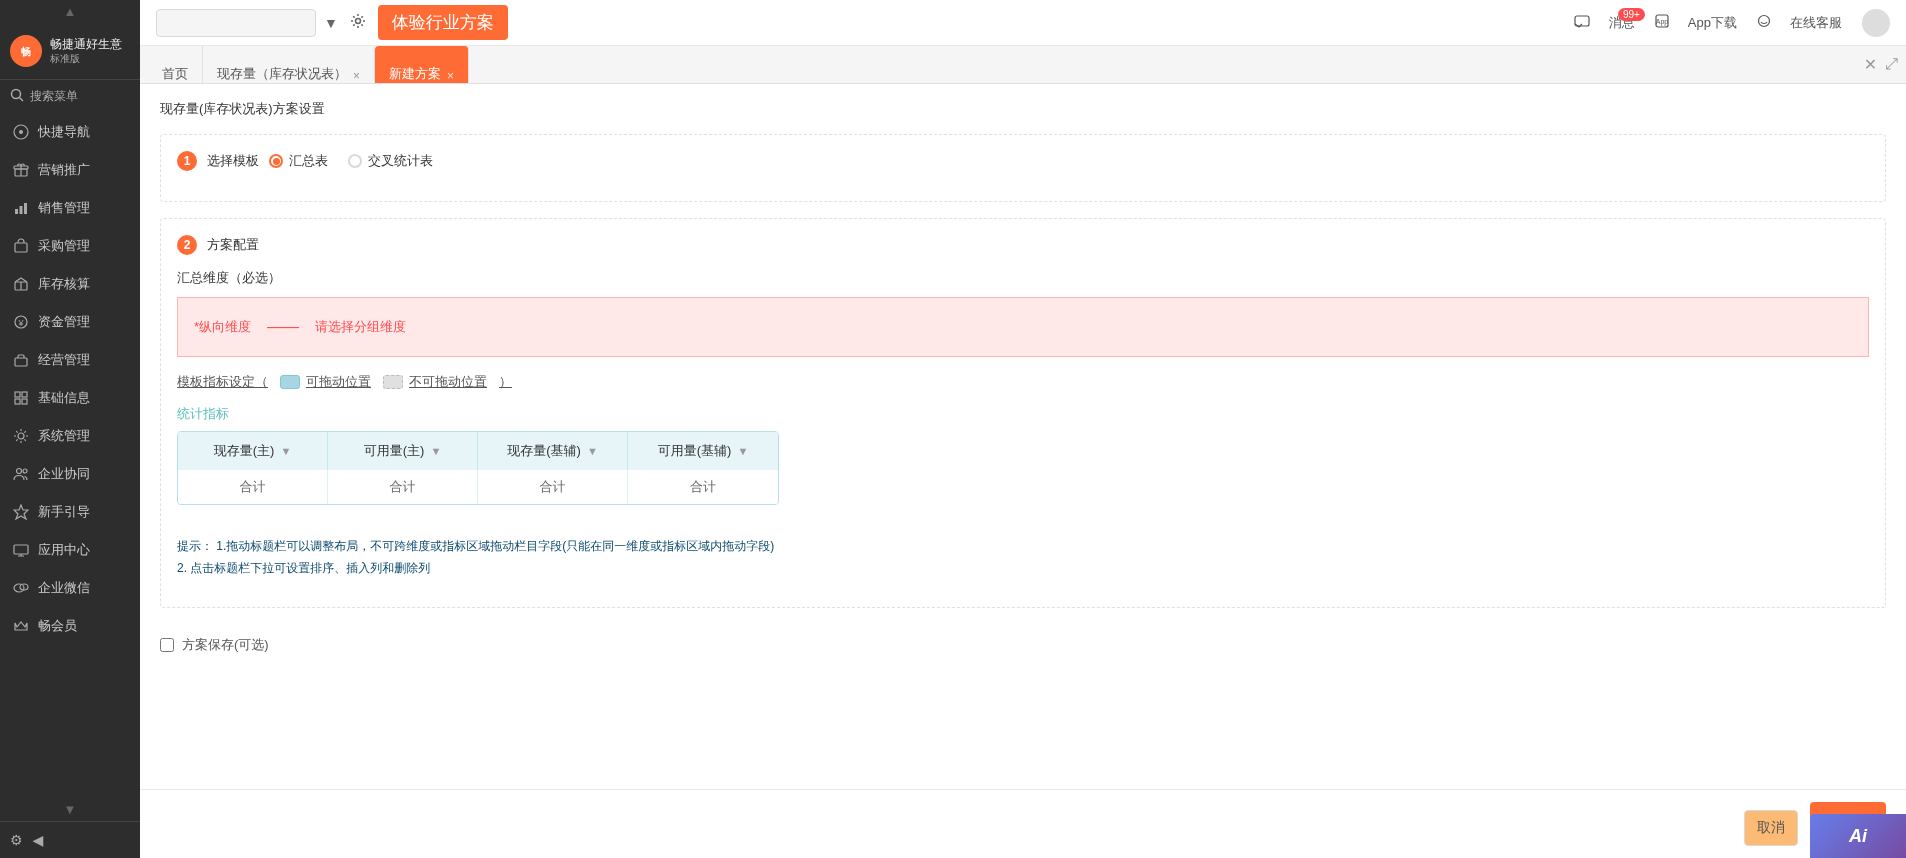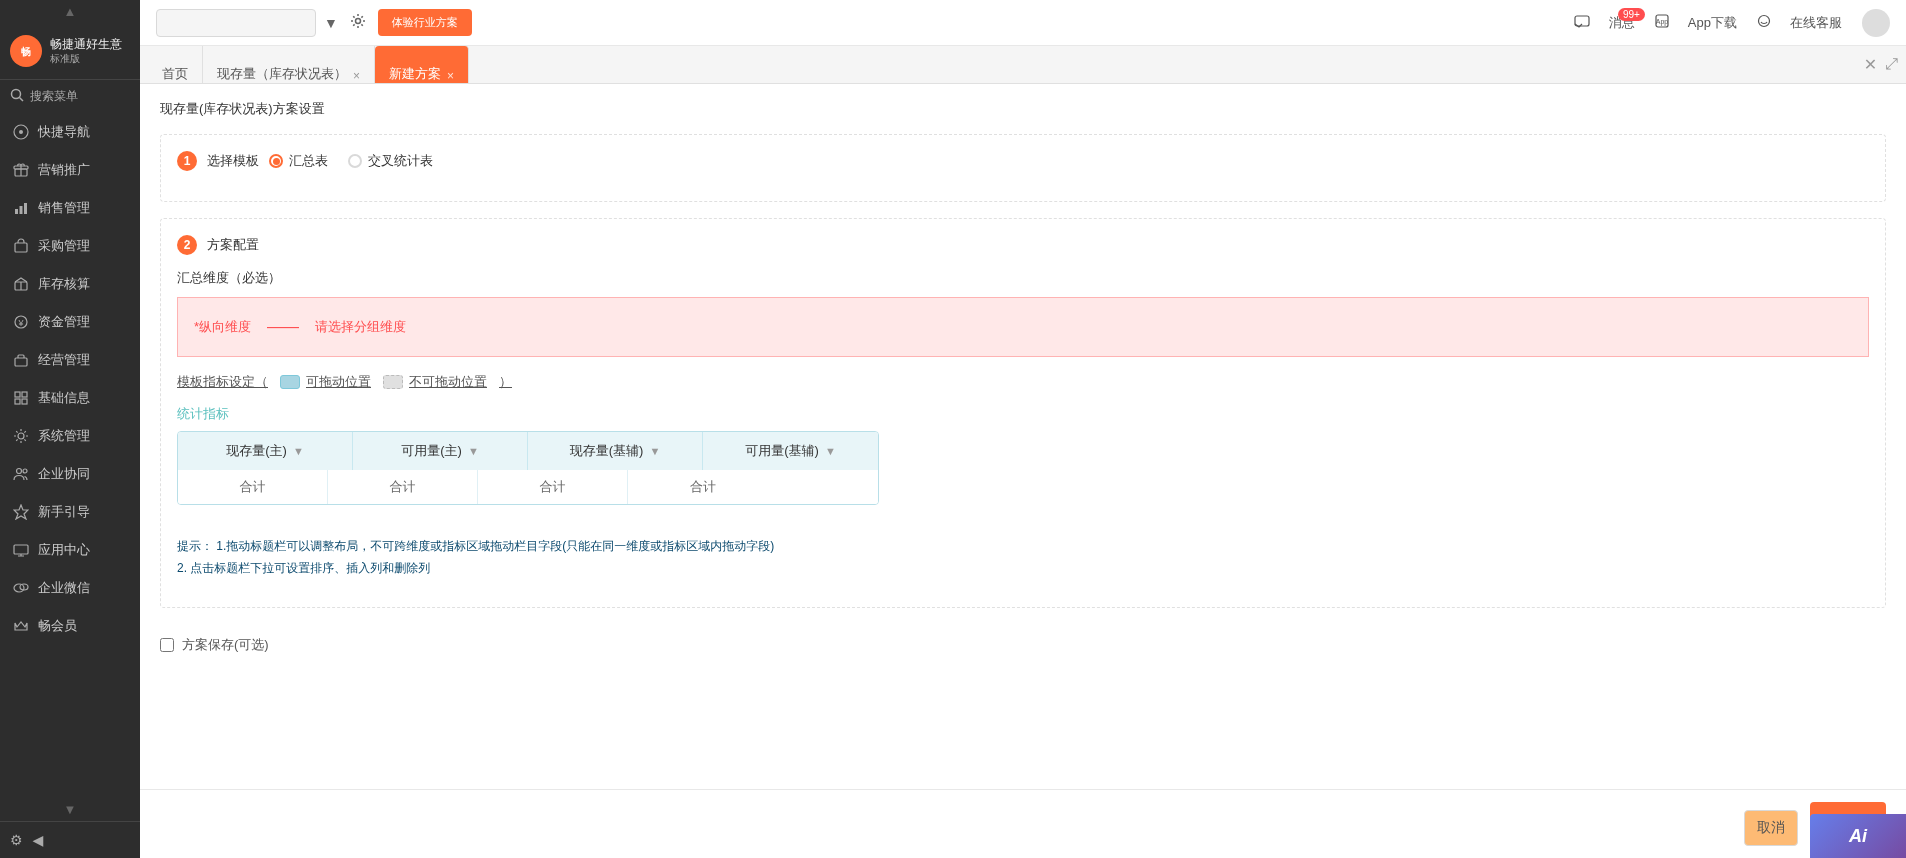--- a/index.html
+++ b/index.html
@@ -127,21 +127,21 @@
       cursor: pointer;
       font-size: 16px;
     }
     .topbar-trial-btn {
       background: #ff6b35;
       color: white;
       border: none;
       border-radius: 4px;
       padding: 6px 14px;
       cursor: pointer;
-      font-size: 11px;
+      font-size: 17px;
     }
     .topbar-right {
       display: flex;
       align-items: center;
       gap: 20px;
       color: #555;
       font-size: 13px;
     }
     .topbar-badge-item {
       display: flex;
@@ -361,21 +361,21 @@
     .stats-table-row {
       display: flex;
     }
     .stats-table-header {
       background: #e8f5f8;
     }
     .stats-table-body {
       background: #fff;
     }
     .stats-cell {
-      width: 175px;
+      width: 150px;
       padding: 10px 12px;
       border-right: 1px solid #c8e8f0;
       display: flex;
       align-items: center;
       justify-content: center;
       gap: 6px;
       font-size: 13px;
       color: #333;
     }
     .stats-cell:last-child { border-right: none; }

